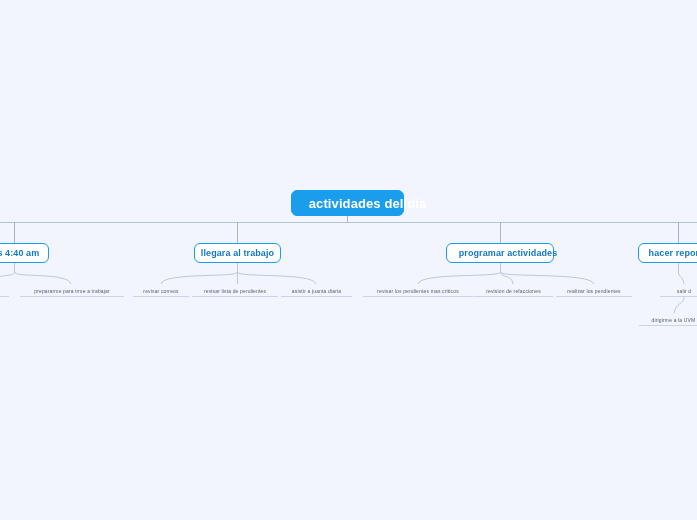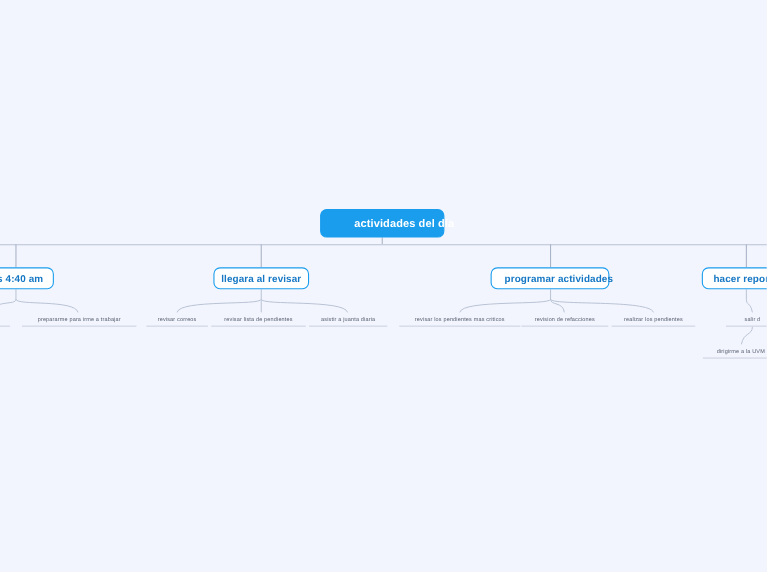--- a/index.html
+++ b/index.html
@@ -31,21 +31,21 @@
     pointer-events: none;
   }
 
   
   .node-root {
     position: absolute;
     background: #1a9ded;
     color: #ffffff;
     border: 1px solid #1a9ded;
     border-radius: 6px;
-    font-size: 10px;
+    font-size: 13px;
     font-weight: bold;
     letter-spacing: 0.1px;
     white-space: nowrap;
     display: flex;
     align-items: center;
     justify-content: center;
     box-sizing: border-box;
     cursor: pointer;
     padding-left: 40px;
   }
@@ -127,21 +127,21 @@
 
   <div class="node-root" style="left:291px; top:190px; width:113px; height:26px;">
     <span>actividades del día</span>
   </div>
 
   <div class="node-l2" style="left:-20px; top:243px; width:69px; height:20px;">
     <span>las 4:40 am</span>
   </div>
 
   <div class="node-l2" style="left:194px; top:243px; width:87px; height:20px;">
-    <span>llegara al revisar</span>
+    <span>llegara al trabajo</span>
   </div>
 
   <div class="node-l2" style="left:446px; top:243px; width:108px; height:20px;padding-left:16px;">
     <span>programar actividades</span>
   </div>
 
   <div class="node-l2" style="left:638px; top:243px; width:80px; height:20px;">
     <span>hacer reporte</span>
   </div>
 

